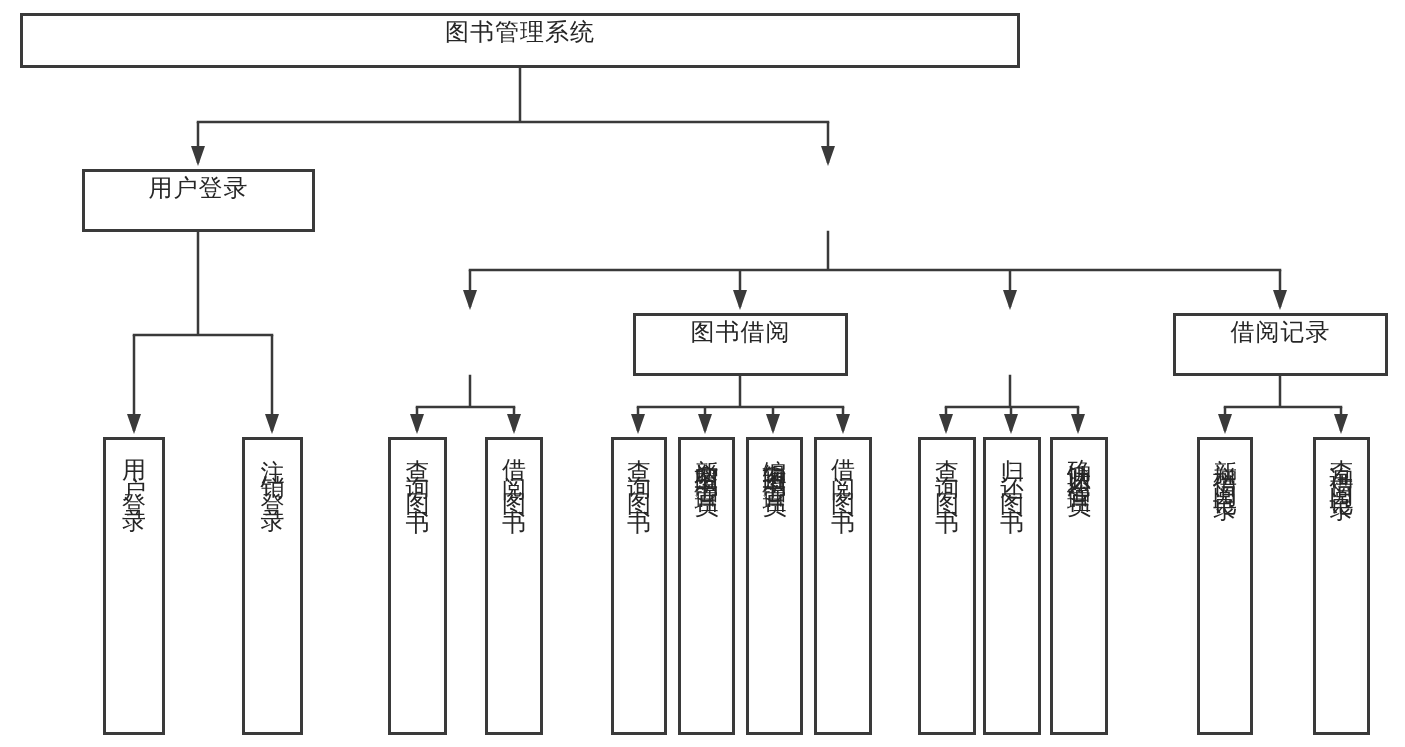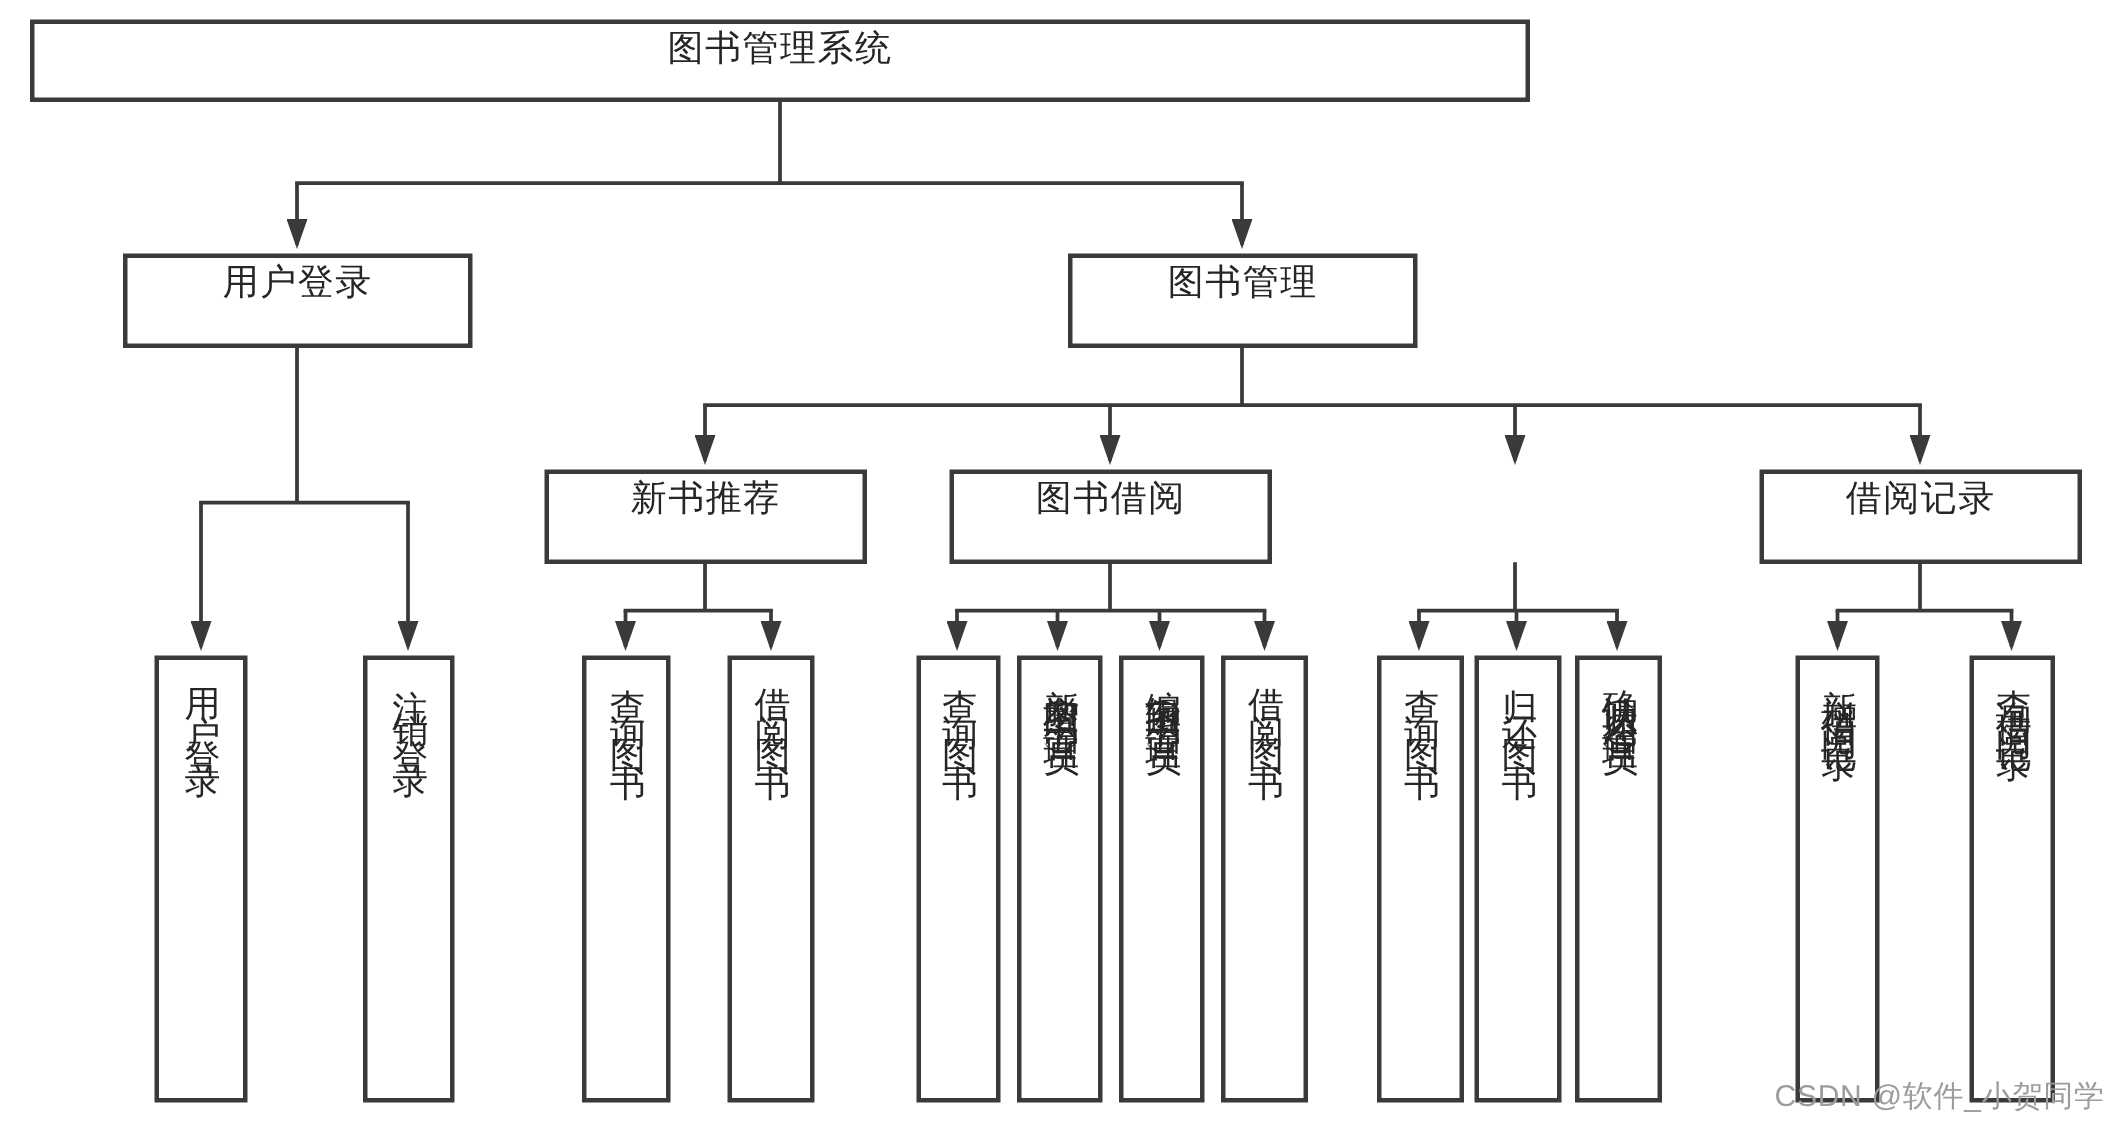--- a/index.html
+++ b/index.html
@@ -104,27 +104,21 @@
     <line class="ar" x1="1341" y1="407" x2="1341" y2="431" marker-end="url(#arw)"></line>
   </svg>
 
   <div class="box" style="left:20px;top:13px;width:1000px;height:55px">
     <span class="hlabel">图书管理系统</span>
   </div>
 
   <div class="box" style="left:82px;top:169px;width:233px;height:63px">
     <span class="hlabel">用户登录</span>
   </div>
-  <div class="box" style="left:712px;top:169px;width:233px;height:63px">
-    <span class="hlabel">图书管理</span>
-  </div>
 
-  <div class="box" style="left:363px;top:313px;width:215px;height:63px">
-    <span class="hlabel">新书推荐</span>
-  </div>
   <div class="box" style="left:633px;top:313px;width:215px;height:63px">
     <span class="hlabel">图书借阅</span>
   </div>
   <div class="box" style="left:1173px;top:313px;width:215px;height:63px">
     <span class="hlabel">借阅记录</span>
   </div>
 
   <div class="box" style="left:103px;top:437px;width:62px;height:298px">
     <span class="vtext s4">用户登录</span>
   </div>
@@ -162,14 +156,13 @@
     <span class="vtext s9">确认归还（管理员）</span>
   </div>
 
   <div class="box" style="left:1197px;top:437px;width:56px;height:298px">
     <span class="vtext s6">新增借阅记录</span>
   </div>
   <div class="box" style="left:1313px;top:437px;width:57px;height:298px">
     <span class="vtext s6">查询借阅记录</span>
   </div>
 
-  <div id="watermark">CSDN @软件_小贺同学</div>
 </div>
 
 </body></html>

